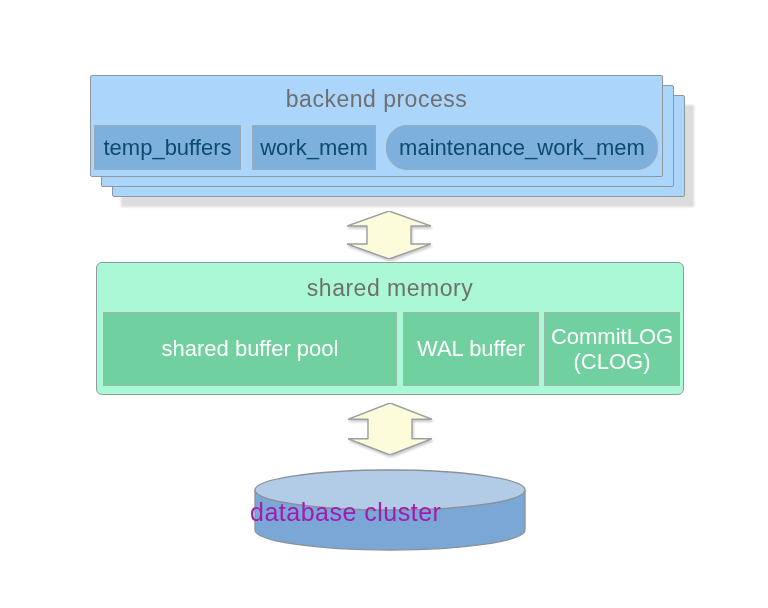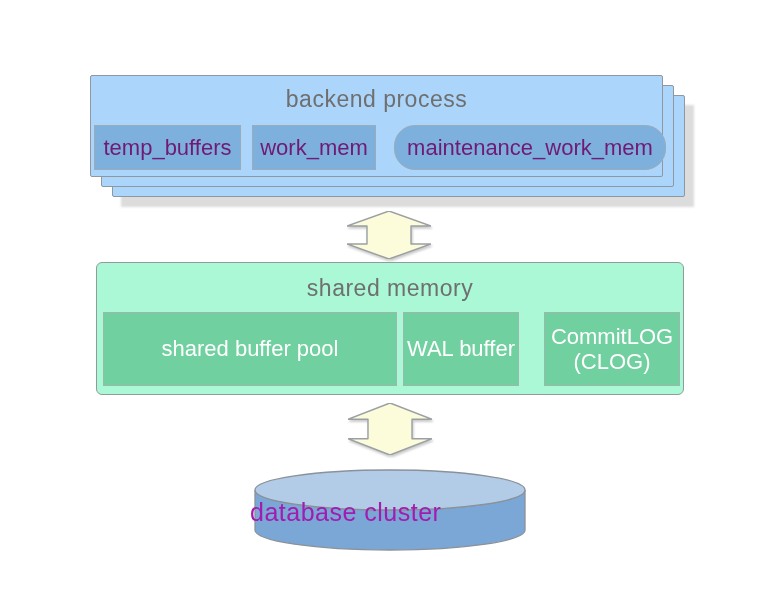--- a/index.html
+++ b/index.html
@@ -55,27 +55,27 @@
   .inner-blue {
     position: absolute;
     top: 49px;
     height: 45px;
     background: #7db0dd;
     border: 1px solid #9cabb8;
     box-sizing: border-box;
     display: flex;
     align-items: center;
     justify-content: center;
-    color: #701a75;
+    color: #0c4a6e;
     font-size: 22px;
     white-space: nowrap;
   }
   #temp-buffers-box          { left: 3px;   width: 147px; }
   #work-mem-box              { left: 161px; width: 124px; }
-  #maintenance-work-mem-box  { left: 303px; width: 272px; border-radius: 21px; }
+  #maintenance-work-mem-box  { left: 295px; width: 272px; border-radius: 21px; }
 
   
   #shared-memory-box {
     position: absolute;
     left: 96px;
     top: 243px;
     width: 588px;
     height: 133px;
     background: #aaf8d6;
     border: 1px solid #919b9b;
@@ -93,21 +93,21 @@
     box-sizing: border-box;
     display: flex;
     align-items: center;
     justify-content: center;
     text-align: center;
     color: #ffffff;
     font-size: 22px;
     line-height: 1.15;
   }
   #shared-buffer-pool-box { left: 6px;   width: 294px; }
-  #wal-buffer-box         { left: 306px; width: 116px; }
+  #wal-buffer-box         { left: 306px; width: 136px; }
   #commitlog-box          { left: 447px; width: 136px; padding: 12px 2px; }
 
   
   .flow-arrow {
     position: absolute;
     filter: drop-shadow(1px 2px 1px rgba(140,140,140,0.45));
   }
   #arrow-backend-shared { left: 347px; top: 192px; }
   #arrow-shared-db      { left: 348px; top: 384px; }
   .flow-arrow polygon {

